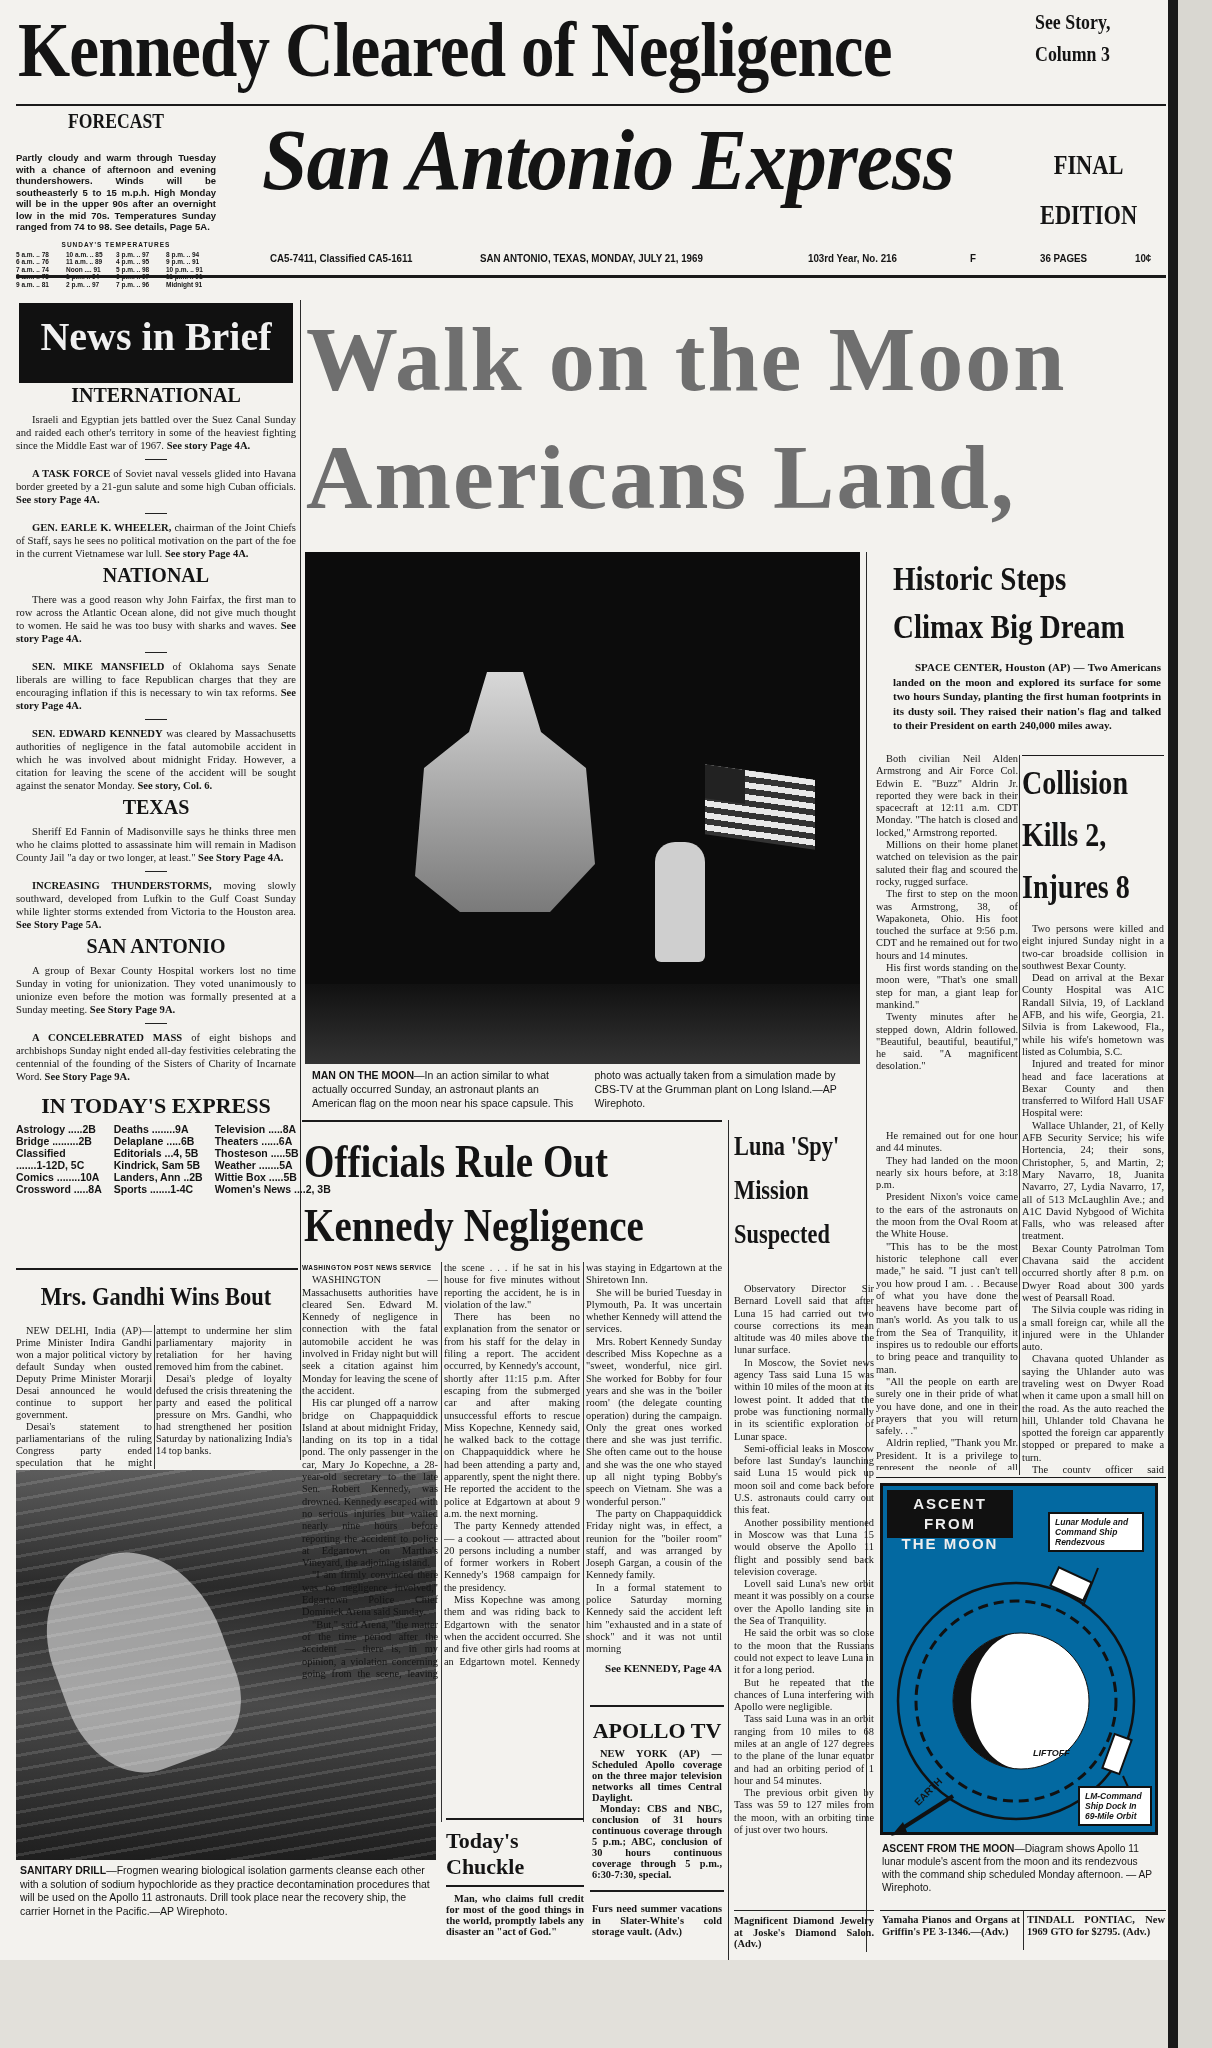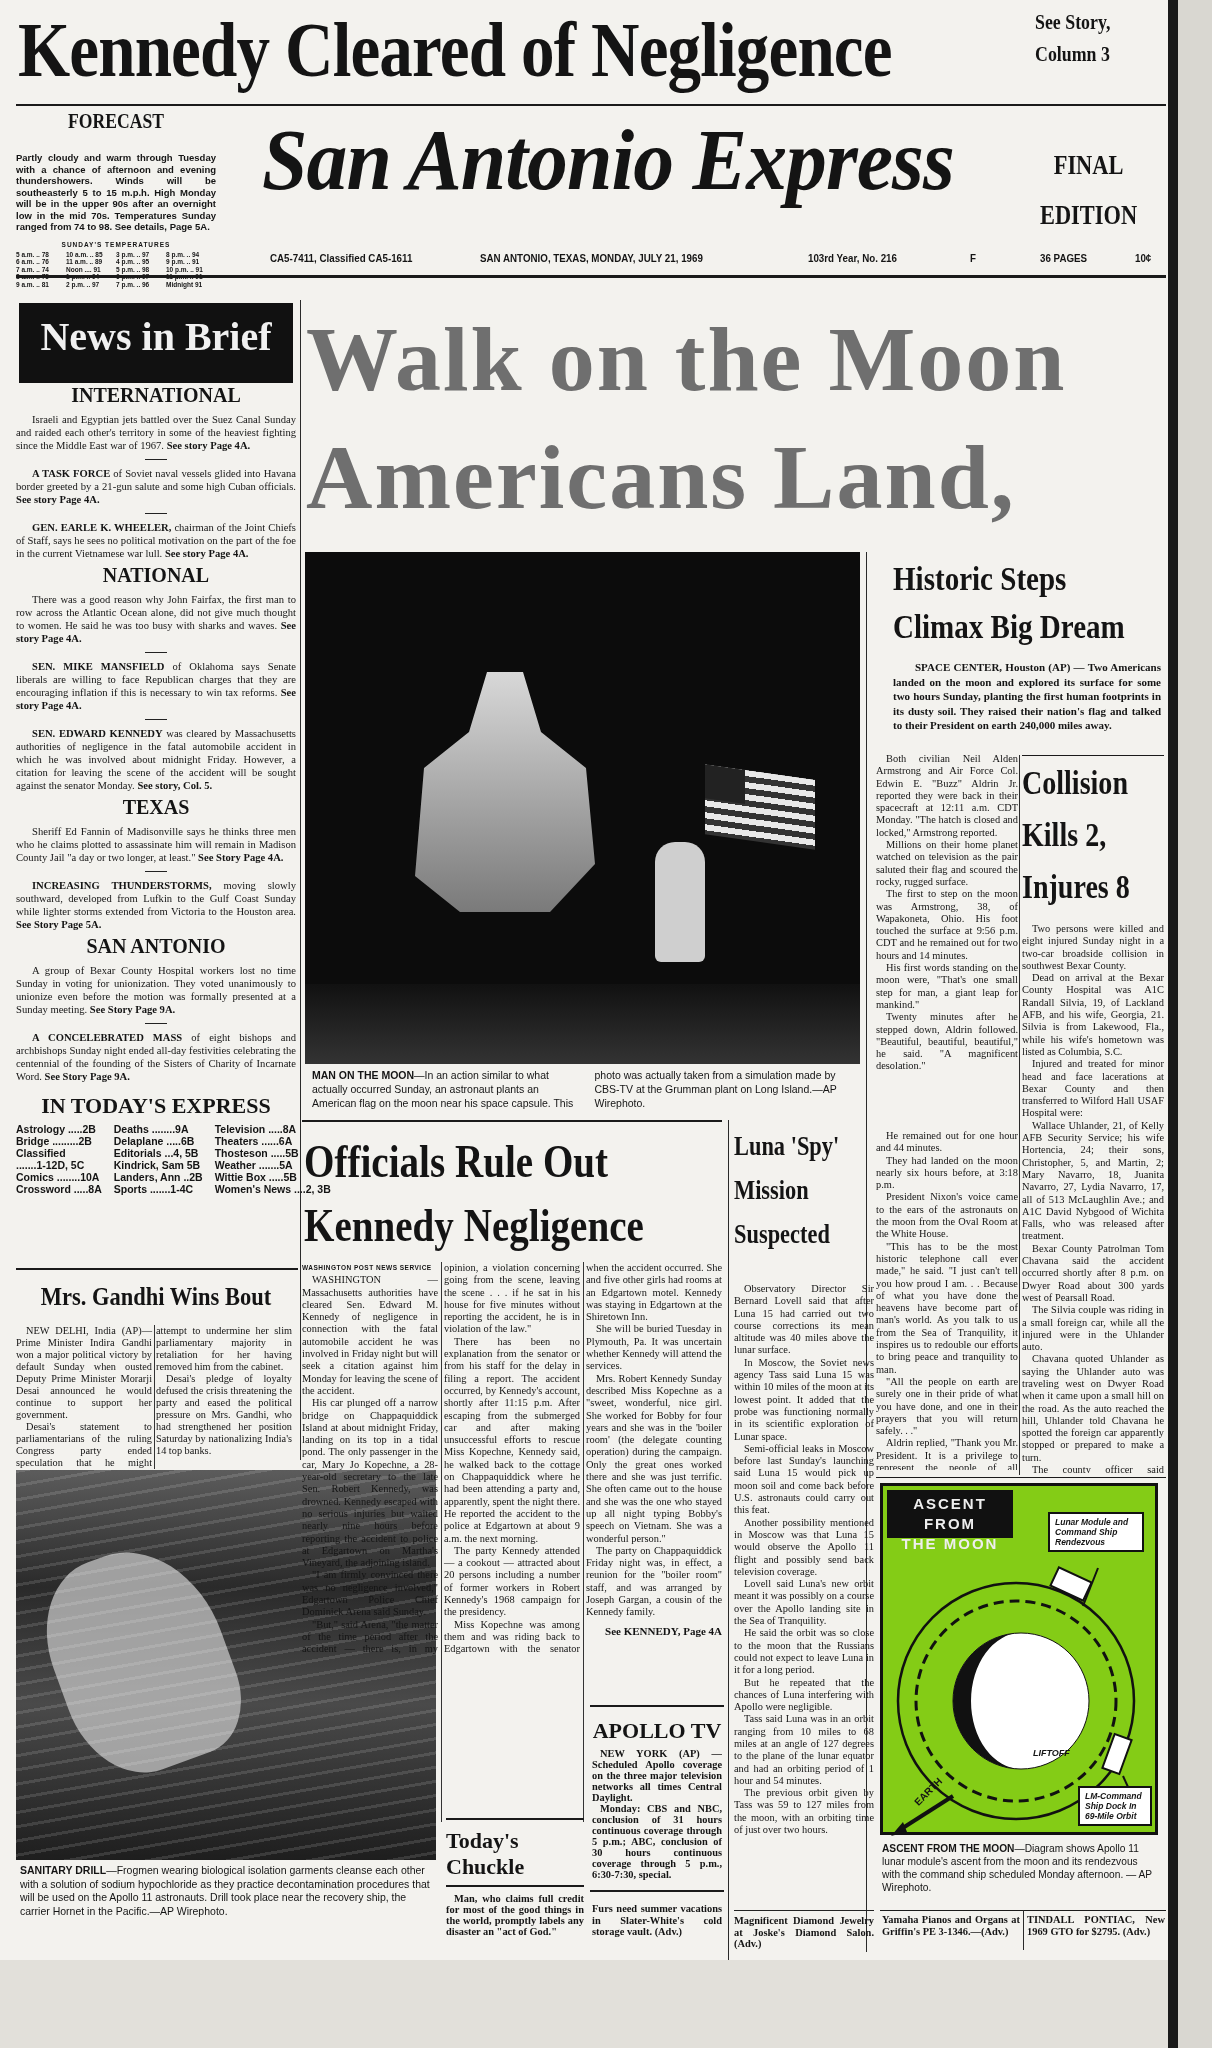--- a/index.html
+++ b/index.html
@@ -57,21 +57,21 @@
   .ken p{text-indent:10px}
   .seeken{font-size:11px;font-weight:bold;text-align:right;margin-top:6px}
   .chuckle-h{position:absolute;left:446px;top:1828px;width:138px;font-size:22px;font-weight:bold;text-align:left}
   .chuckle{position:absolute;left:446px;top:1893px;width:138px;font-size:10.4px;font-weight:bold;line-height:11px;text-align:justify;text-indent:8px}
   .apollo-h{position:absolute;left:590px;top:1718px;width:134px;font-size:22px;font-weight:bold;text-align:center}
   .apollo{position:absolute;left:592px;top:1748px;width:130px;font-size:10.4px;font-weight:bold;line-height:11px;text-align:justify}
   .apollo p{text-indent:8px}
   .ad{position:absolute;font-size:10.4px;line-height:11.5px;font-weight:bold;text-align:justify}
   .luna-h{position:absolute;left:734px;top:1124px;font-size:28px;font-weight:bold;line-height:44px;transform:scaleX(.8);transform-origin:left top;white-space:nowrap}
   .luna{position:absolute;left:734px;top:1283px;width:140px}
-  .diag{position:absolute;left:880px;top:1483px;width:278px;height:352px;border:3px solid #111;background:#84cc16}
+  .diag{position:absolute;left:880px;top:1483px;width:278px;height:352px;border:3px solid #111;background:#0369a1}
   .diag-title{position:absolute;left:4px;top:4px;width:126px;height:48px;background:#111;color:#eee;font-family:"Liberation Sans",sans-serif;font-size:15px;font-weight:bold;letter-spacing:2px;text-align:center;line-height:20px;padding-top:4px}
   .diag-lbl{position:absolute;border:2px solid #111;background:#fff;font-family:"Liberation Sans",sans-serif;font-size:8.5px;font-weight:bold;font-style:italic;line-height:10px;padding:3px 5px}
   .cap3{position:absolute;left:882px;top:1842px;width:276px;font-size:10.2px;line-height:13px;font-family:"Liberation Sans",sans-serif}
   .vline{position:absolute;width:1px;background:#2a2a2a}
   .bot{position:absolute;left:0;top:1960px;width:1168px;height:88px;background:#e2e0da}
 </style>
 </head>
 <body>
 
 <div class="page"></div>
@@ -132,21 +132,21 @@
     <p class="brief"><b></b> <span>Israeli and Egyptian jets battled over the Suez Canal Sunday and raided each other's territory in some of the heaviest fighting since the Middle East war of 1967.</span> <b>See story Page 4A.</b></p>
     <div class="dash"></div>
     <p class="brief"><b>A TASK FORCE</b> <span>of Soviet naval vessels glided into Havana border greeted by a 21-gun salute and some high Cuban officials.</span> <b>See story Page 4A.</b></p>
     <div class="dash"></div>
     <p class="brief"><b>GEN. EARLE K. WHEELER,</b> <span>chairman of the Joint Chiefs of Staff, says he sees no political motivation on the part of the foe in the current Vietnamese war lull.</span> <b>See story Page 4A.</b></p>
     <div class="sec-h">NATIONAL</div>
     <p class="brief"><b></b> <span>There was a good reason why John Fairfax, the first man to row across the Atlantic Ocean alone, did not give much thought to women. He said he was too busy with sharks and waves.</span> <b>See story Page 4A.</b></p>
     <div class="dash"></div>
     <p class="brief"><b>SEN. MIKE MANSFIELD</b> <span>of Oklahoma says Senate liberals are willing to face Republican charges that they are encouraging inflation if this is necessary to win tax reforms.</span> <b>See story Page 4A.</b></p>
     <div class="dash"></div>
-    <p class="brief"><b>SEN. EDWARD KENNEDY</b> <span>was cleared by Massachusetts authorities of negligence in the fatal automobile accident in which he was involved about midnight Friday. However, a citation for leaving the scene of the accident will be sought against the senator Monday.</span> <b>See story, Col. 5.</b></p>
+    <p class="brief"><b>SEN. EDWARD KENNEDY</b> <span>was cleared by Massachusetts authorities of negligence in the fatal automobile accident in which he was involved about midnight Friday. However, a citation for leaving the scene of the accident will be sought against the senator Monday.</span> <b>See story, Col. 6.</b></p>
     <div class="sec-h">TEXAS</div>
     <p class="brief"><b></b> <span>Sheriff Ed Fannin of Madisonville says he thinks three men who he claims plotted to assassinate him will remain in Madison County Jail "a day or two longer, at least."</span> <b>See Story Page 4A.</b></p>
     <div class="dash"></div>
     <p class="brief"><b>INCREASING THUNDERSTORMS,</b> <span>moving slowly southward, developed from Lufkin to the Gulf Coast Sunday while lighter storms extended from Victoria to the Houston area.</span> <b>See Story Page 5A.</b></p>
     <div class="sec-h">SAN ANTONIO</div>
     <p class="brief"><b></b> <span>A group of Bexar County Hospital workers lost no time Sunday in voting for unionization. They voted unanimously to unionize even before the motion was formally presented at a Sunday meeting.</span> <b>See Story Page 9A.</b></p>
     <div class="dash"></div>
     <p class="brief"><b>A CONCELEBRATED MASS</b> <span>of eight bishops and archbishops Sunday night ended all-day festivities celebrating the centennial of the founding of the Sisters of Charity of Incarnate Word.</span> <b>See Story Page 9A.</b></p>
     <div class="idx-h">IN TODAY'S EXPRESS</div>
     <div class="idx">
@@ -248,20 +248,21 @@
     <p>WASHINGTON — Massachusetts authorities have cleared Sen. Edward M. Kennedy of negligence in connection with the fatal automobile accident he was involved in Friday night but will seek a citation against him Monday for leaving the scene of the accident.</p>
     <p>His car plunged off a narrow bridge on Chappaquiddick Island at about midnight Friday, landing on its top in a tidal pond. The only passenger in the car, Mary Jo Kopechne, a 28-year-old secretary to the late Sen. Robert Kennedy, was drowned. Kennedy escaped with no serious injuries but waited nearly nine hours before reporting the accident to police at Edgartown on Martha's Vineyard, the adjoining island.</p>
     <p>"I am firmly convinced there was no negligence involved," Edgartown Police Chief Dominick Arena said Sunday.</p>
     <p>"But," said Arena, "the matter of the time period after the accident — there is, in my opinion, a violation concerning going from the scene, leaving the scene . . . if he sat in his house for five minutes without reporting the accident, he is in violation of the law."</p>
     <p>There has been no explanation from the senator or from his staff for the delay in filing a report. The accident occurred, by Kennedy's account, shortly after 11:15 p.m. After escaping from the submerged car and after making unsuccessful efforts to rescue Miss Kopechne, Kennedy said, he walked back to the cottage on Chappaquiddick where he had been attending a party and, apparently, spent the night there. He reported the accident to the police at Edgartown at about 9 a.m. the next morning.</p>
     <p>The party Kennedy attended — a cookout — attracted about 20 persons including a number of former workers in Robert Kennedy's 1968 campaign for the presidency.</p>
     <p>Miss Kopechne was among them and was riding back to Edgartown with the senator when the accident occurred. She and five other girls had rooms at an Edgartown motel. Kennedy was staying in Edgartown at the Shiretown Inn.</p>
     <p>She will be buried Tuesday in Plymouth, Pa. It was uncertain whether Kennedy will attend the services.</p>
     <p>Mrs. Robert Kennedy Sunday described Miss Kopechne as a "sweet, wonderful, nice girl. She worked for Bobby for four years and she was in the 'boiler room' (the delegate counting operation) during the campaign. Only the great ones worked there and she was just terrific. She often came out to the house and she was the one who stayed up all night typing Bobby's speech on Vietnam. She was a wonderful person."</p>
     <p>The party on Chappaquiddick Friday night was, in effect, a reunion for the "boiler room" staff, and was arranged by Joseph Gargan, a cousin of the Kennedy family.</p>
+    <p>In a formal statement to police Saturday morning Kennedy said the accident left him "exhausted and in a state of shock" and it was not until morning</p>
     <div class="seeken">See KENNEDY, Page 4A</div>
   </div>
 <div class="vline" style="left:728px;top:1120px;height:840px"></div>
 
 <div class="hr" style="left:446px;top:1818px;width:138px;height:2px"></div>
 <div class="chuckle-h">Today's Chuckle</div>
 <div class="hr" style="left:446px;top:1885px;width:138px;height:2px"></div>
 <div class="chuckle">Man, who claims full credit for most of the good things in the world, promptly labels any disaster an "act of God."</div>
 
 <div class="hr" style="left:590px;top:1705px;width:134px;height:2px"></div>

